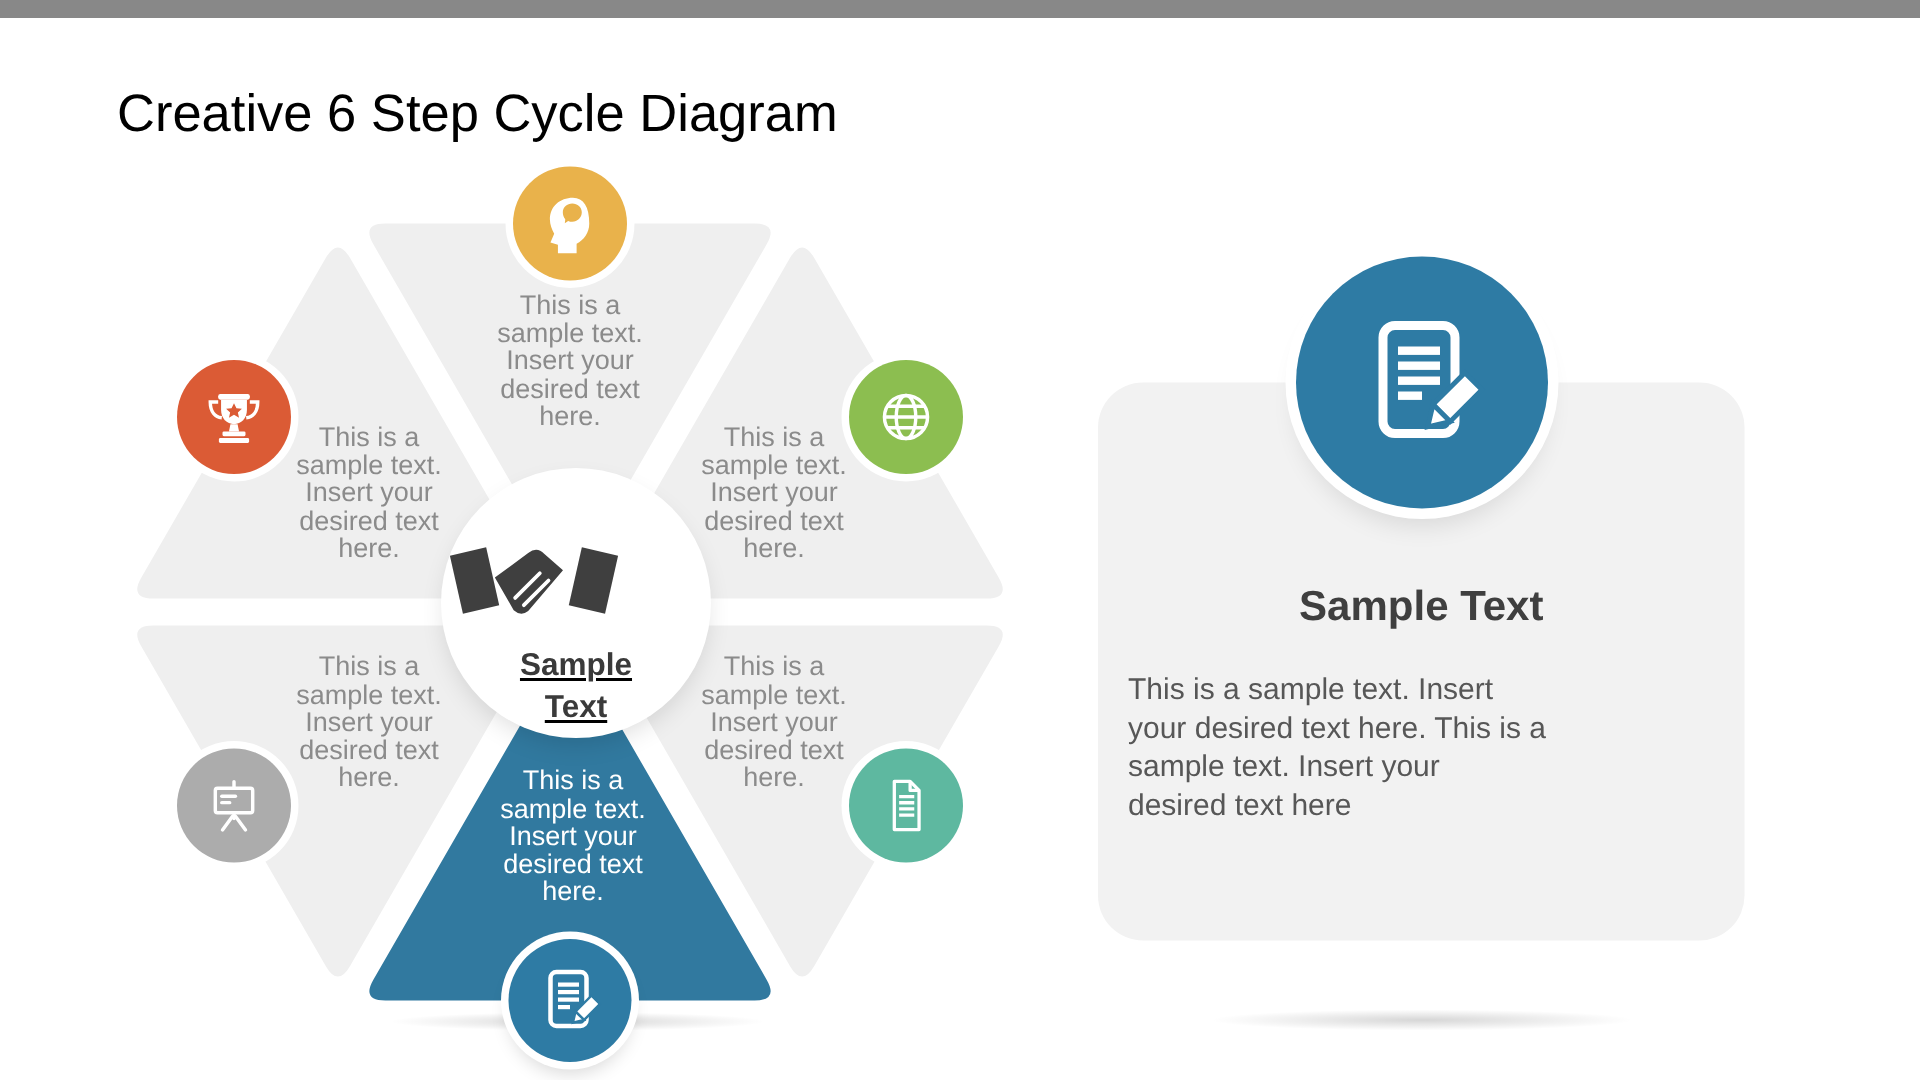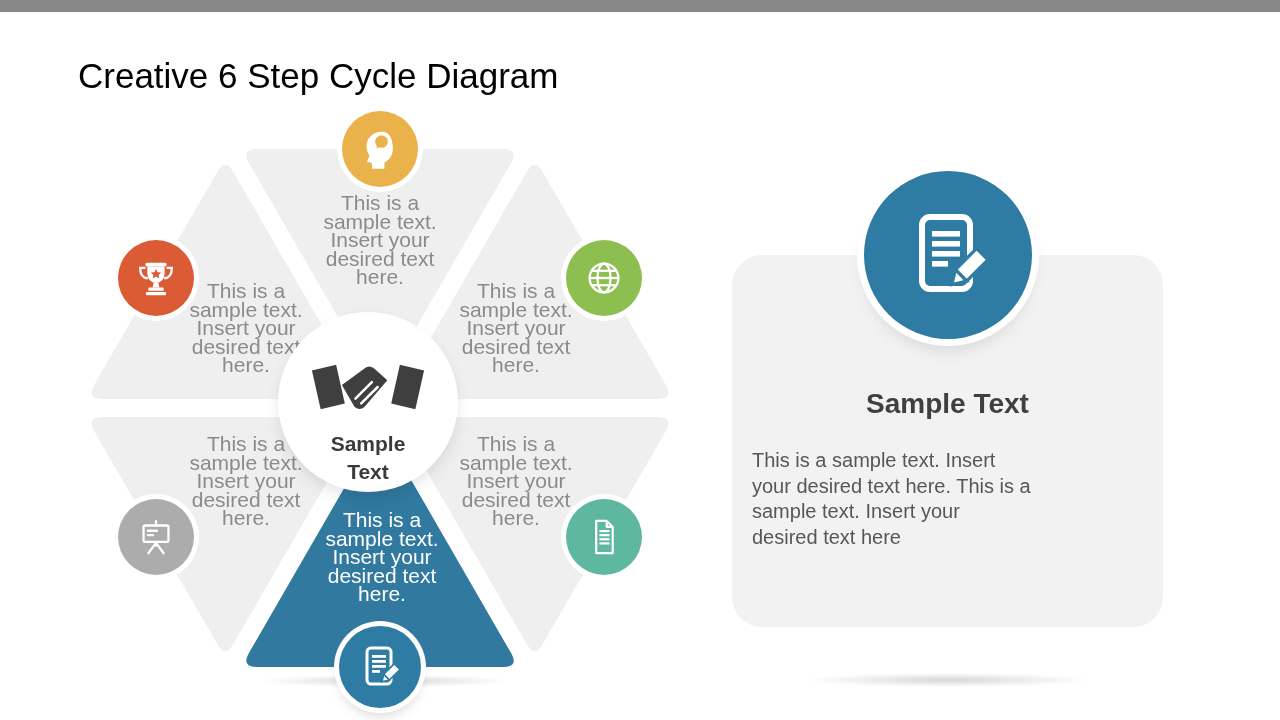--- a/index.html
+++ b/index.html
@@ -8,33 +8,33 @@
     font-family:"Liberation Sans",sans-serif;margin:12px auto;padding-left:48px;
   }
   .title{
     position:absolute;left:78px;top:44px;font-size:35px;line-height:40px;
     color:#000;font-weight:400;letter-spacing:0;
   }
   
   .hex-svg{position:absolute;left:0;top:0;}
   .tri-text{
     position:absolute;width:124px;text-align:center;
-    font-size:21px;line-height:18.5px;color:#8B8B8B;white-space:pre-line;
+    font-size:18px;line-height:18.5px;color:#8B8B8B;white-space:pre-line;
   }
   .tri-text.on-blue{color:#ffffff;}
   .icon-circle{
     position:absolute;border-radius:50%;
     display:flex;align-items:center;justify-content:center;
     box-shadow:0 0 0 5px #ffffff;
   }
   .icon-circle.sz{width:76px;height:76px;}
   .center-circle{
-    position:absolute;left:282px;top:304px;width:172px;height:172px;border-radius:50%;
+    position:absolute;left:298px;top:304px;width:172px;height:172px;border-radius:50%;
     background:#ffffff;box-shadow:0 0 0 4px #fff,0 7px 18px rgba(0,0,0,0.14);
-    display:flex;flex-direction:column;align-items:center;
+    display:flex;flex-direction:column;text-decoration:underline;
   }
   .center-label{
     margin-top:12px;font-size:21px;line-height:28px;font-weight:bold;color:#3A3A3A;
     text-align:center;white-space:pre-line;
   }
   .ground-shadow{
     position:absolute;border-radius:50%;
     background:radial-gradient(closest-side,rgba(0,0,0,0.16),rgba(0,0,0,0) 78%);
   }
   

